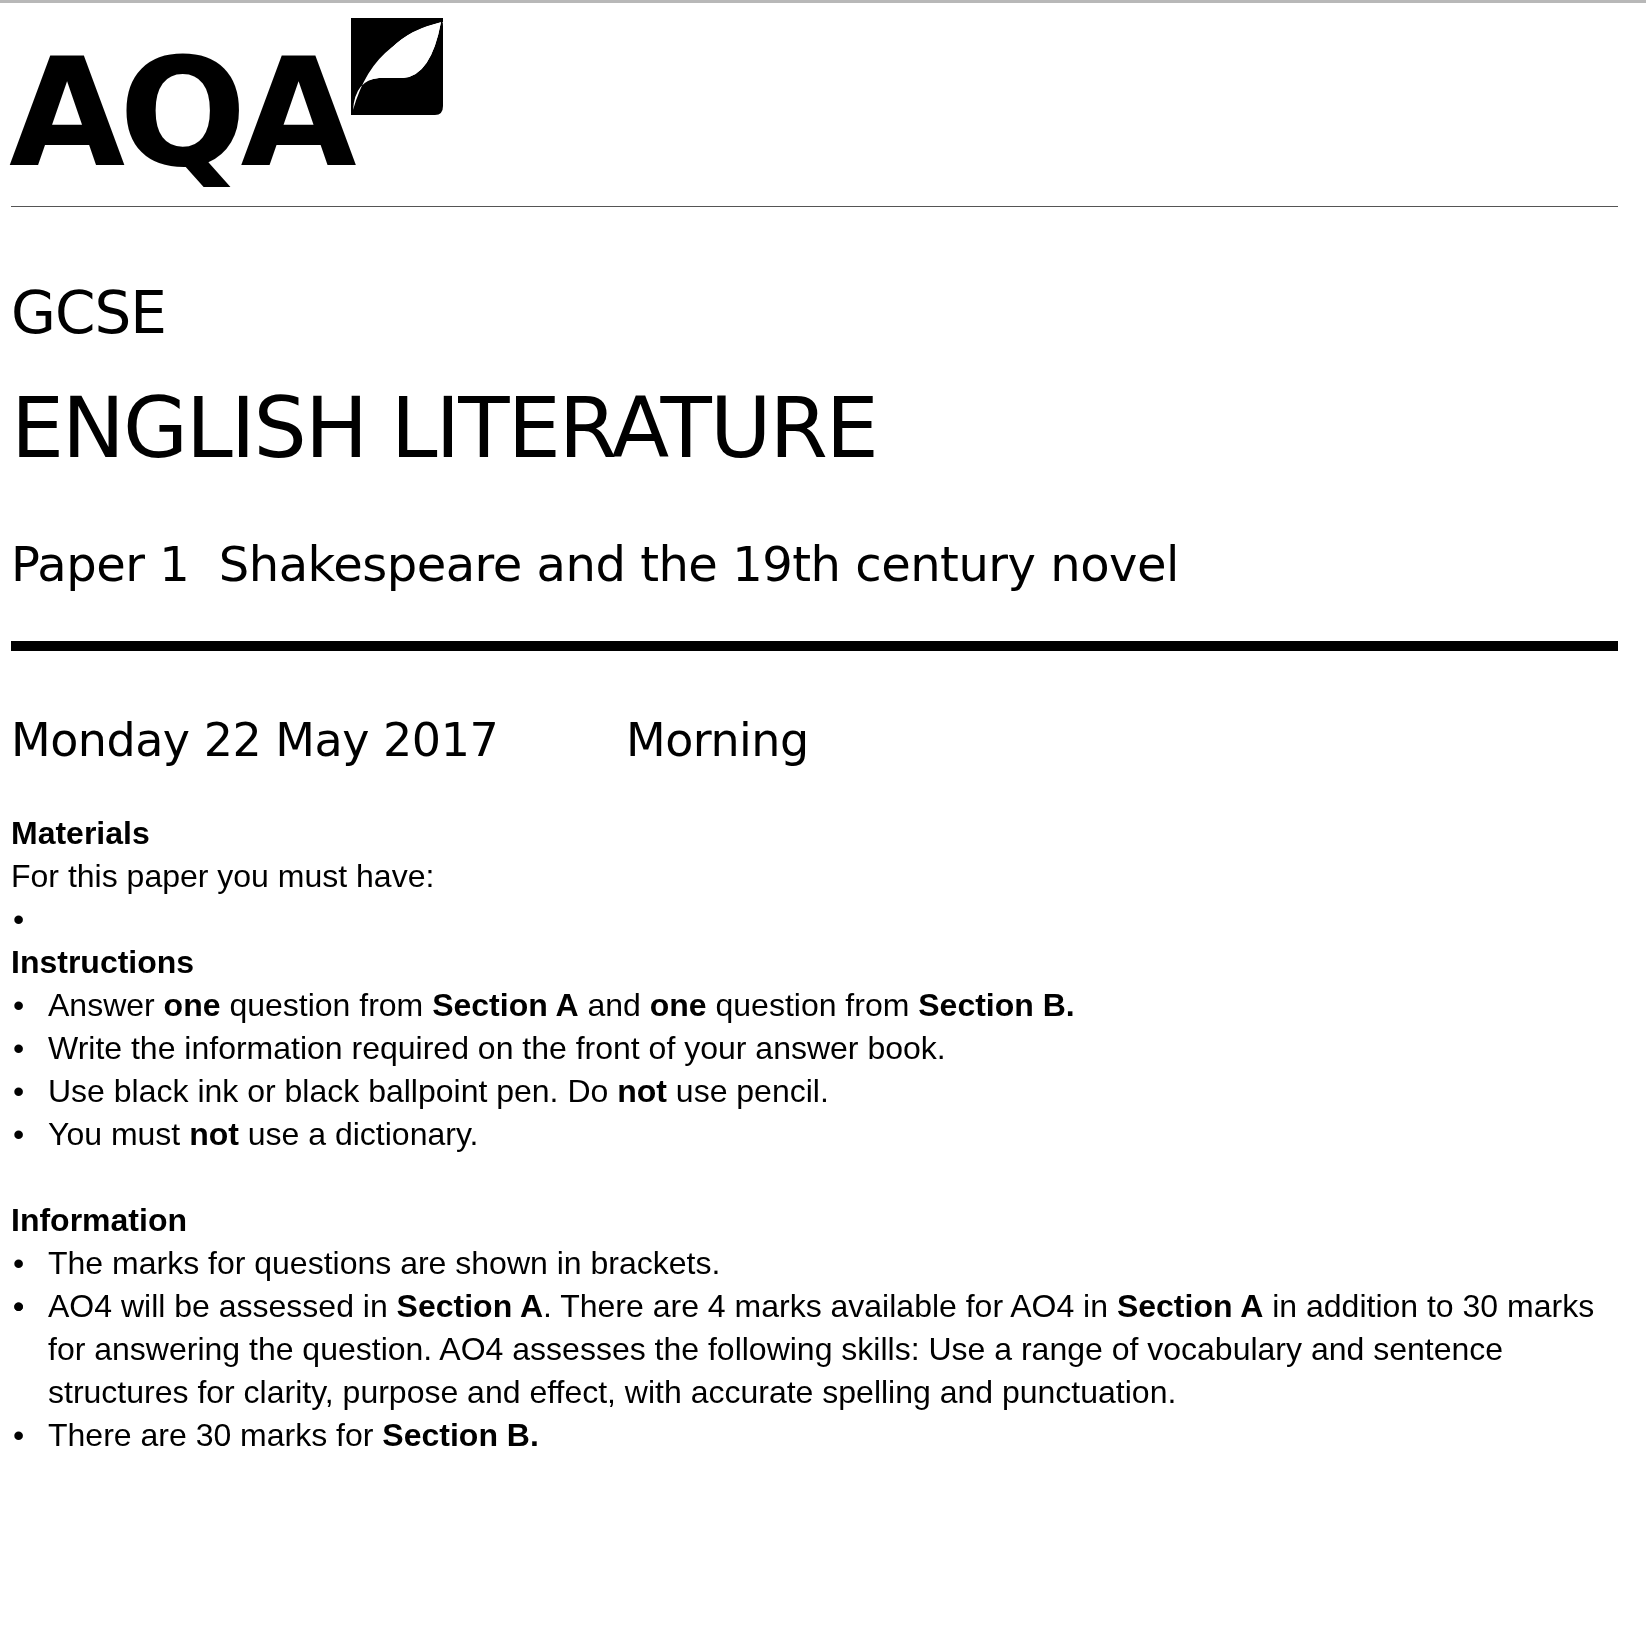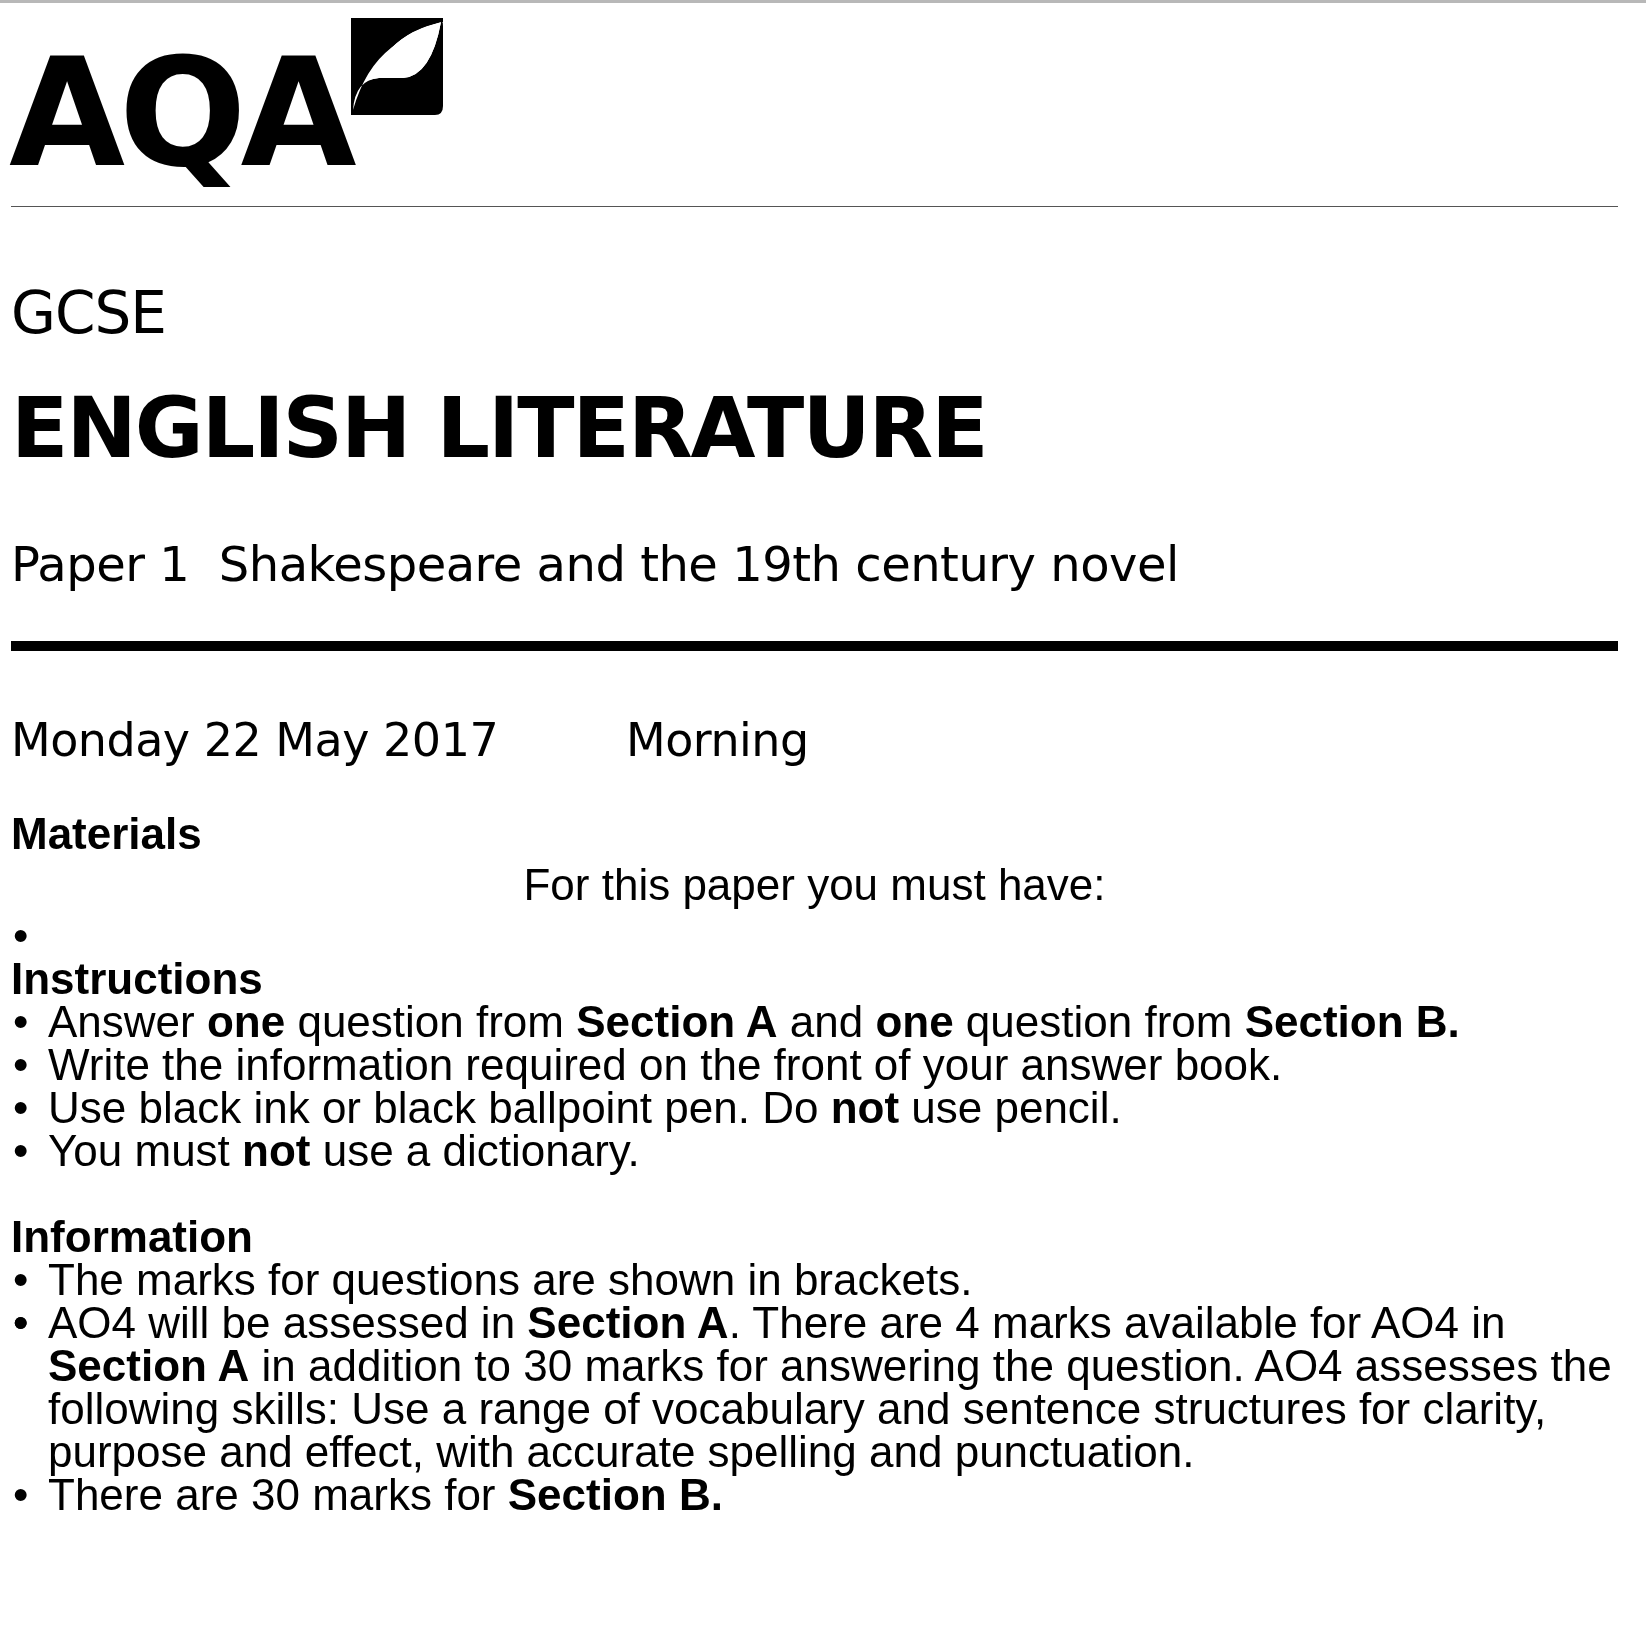--- a/index.html
+++ b/index.html
@@ -8,33 +8,33 @@
   .page { position: absolute; left: 11px; top: 0; width: 1606px; }
 
   
   .logo { position: absolute; left: 0; top: 18px; width: 430px; height: 160px; }
   .logo-text { position: absolute; left: -2px; top: 20px; font-family: "DejaVu Sans", sans-serif; font-weight: bold; font-size: 150px; letter-spacing: -6px; line-height: 150px; }
   .logo-mark { position: absolute; left: 340px; top: 0; width: 92px; height: 97px; }
 
   .thin-rule { position: absolute; left: 0; top: 206px; width: 1607px; height: 1px; background: #555; }
 
   .gcse { position: absolute; left: 0; top: 268px; font-family: "DejaVu Sans", sans-serif; font-size: 58px; line-height: 90px; letter-spacing: -1px; }
-  .subject { position: absolute; left: 0; top: 383px; font-family: "DejaVu Sans", sans-serif; font-weight: bold; font-size: 84px; line-height: 90px; letter-spacing: -2px; }
+  .subject { position: absolute; left: 0; top: 383px; font-family: "DejaVu Sans", sans-serif; font-weight: normal; font-size: 84px; line-height: 90px; letter-spacing: -2px; }
   .paper-line { position: absolute; left: 0; top: 536px; font-family: "DejaVu Sans", sans-serif; font-size: 48px; line-height: 56px; letter-spacing: -0.5px; white-space: pre; }
 
   .thick-rule { position: absolute; left: 0; top: 641px; width: 1607px; height: 10px; background: #000; }
 
   .meta-row { position: absolute; left: 0; top: 712px; width: 1607px; height: 56px; font-family: "DejaVu Sans", sans-serif; font-size: 46px; line-height: 56px; letter-spacing: -0.5px; }
   .meta-date { position: absolute; left: 0; top: 0; }
   .meta-session { position: absolute; left: 615px; top: 0; }
   .meta-time { position: absolute; right: 0; top: 0; }
 
-  .body { position: absolute; left: 0; top: 812px; width: 1607px; font-family: "Liberation Sans", sans-serif; font-size: 44px; line-height: 43px; }
+  .body { position: absolute; left: 0; top: 812px; width: 1607px; font-family: "Liberation Sans", sans-serif; font-size: 32px; line-height: 43px; }
   .section-head { font-weight: bold; margin: 0; }
-  .plain-line { margin: 8px; text-align: center; }
+  .plain-line { margin: 0; }
   ul.bullets { list-style: none; padding: 0; margin: 0; }
   ul.bullets li { position: relative; padding-left: 37px; }
   ul.bullets li .bullet { position: absolute; left: 2px; top: 0; }
   .gap { height: 43px; }
   b { font-weight: bold; }
 </style>
 </head>
 <body>
 
 <div class="top-rule"></div>

